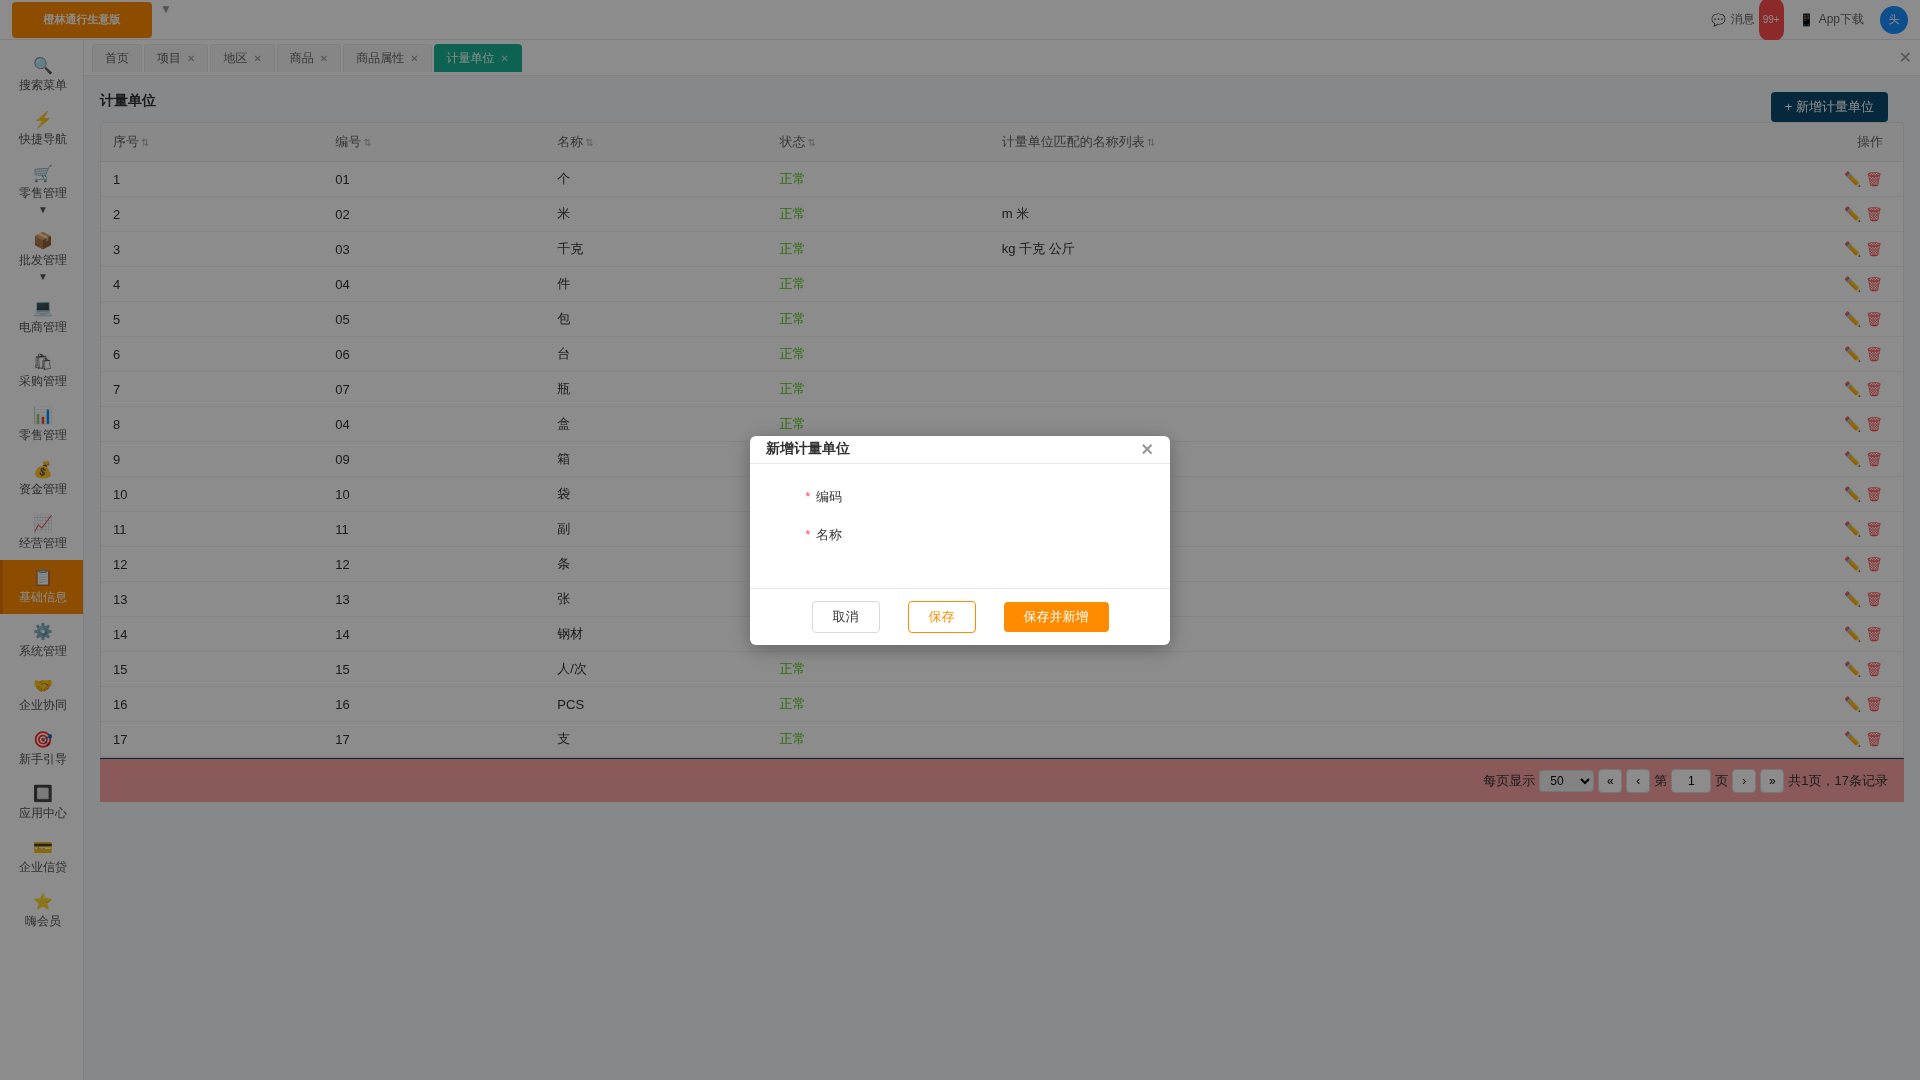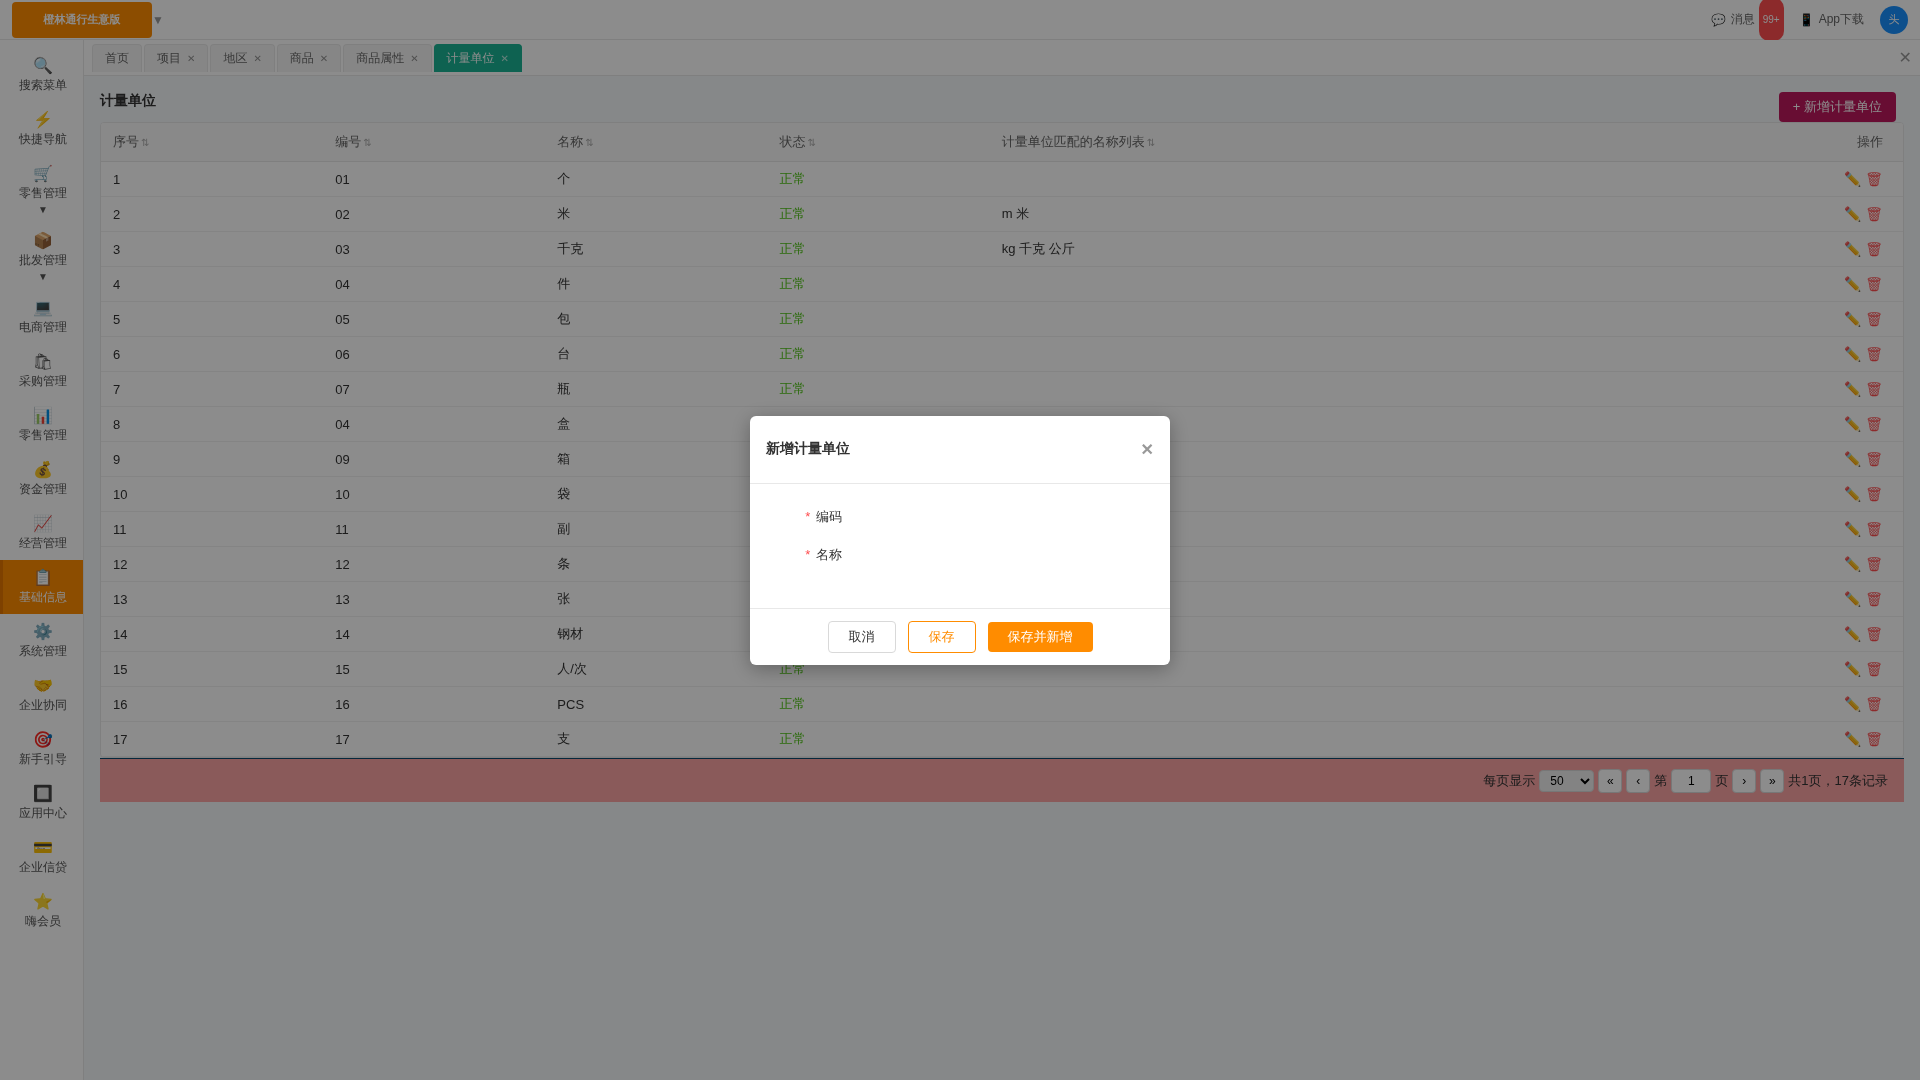--- a/index.html
+++ b/index.html
@@ -10,21 +10,22 @@
       height: 40px;
       background: #fff;
       border-bottom: 1px solid #e8e8e8;
       display: flex;
       align-items: center;
       padding: 0 12px;
       justify-content: space-between;
     }
     .logo-area {
       display: flex;
-      align-items: center;
+      align-items: flex-start;
+      gap: 8px;
     }
     .logo-box {
       width: 120px;
       height: 36px;
       background: #ff8c00;
       border-radius: 4px;
       display: flex;
       align-items: center;
       justify-content: center;
       color: white;
@@ -156,22 +157,22 @@
     .page-title {
       font-size: 14px;
       font-weight: bold;
       margin-bottom: 12px;
       color: #333;
     }
 
     .add-btn {
       position: absolute;
       top: 16px;
-      right: 24px;
-      background: #be185d;
+      right: 32px;
+      background: #0c4a6e;
       color: white;
       border: none;
       padding: 6px 14px;
       border-radius: 4px;
       cursor: pointer;
       font-size: 13px;
     }
 
     
     .table-container {
@@ -262,21 +263,21 @@
       z-index: 1000;
     }
     .modal {
       background: white;
       border-radius: 6px;
       width: 420px;
       box-shadow: 0 4px 20px rgba(0,0,0,0.3);
       overflow: hidden;
     }
     .modal-header {
-      padding: 24px 16px;
+      padding: 4px 16px;
       border-bottom: 1px solid #e8e8e8;
       display: flex;
       align-items: center;
       justify-content: space-between;
       font-size: 14px;
       font-weight: bold;
       color: #333;
     }
     .modal-close {
       cursor: pointer;
@@ -316,21 +317,21 @@
     .form-input.focused {
       border-bottom-color: #ff8c00;
     }
     .form-input::placeholder { color: #bbb; }
     .modal-footer {
       padding: 12px 16px;
       border-top: 1px solid #e8e8e8;
       display: flex;
       align-items: center;
       justify-content: center;
-      gap: 12px;
+      gap: 28px;
     }
     .btn-cancel {
       padding: 6px 20px;
       border: 1px solid #d9d9d9;
       border-radius: 4px;
       background: white;
       cursor: pointer;
       font-size: 13px;
       color: #333;
     }

